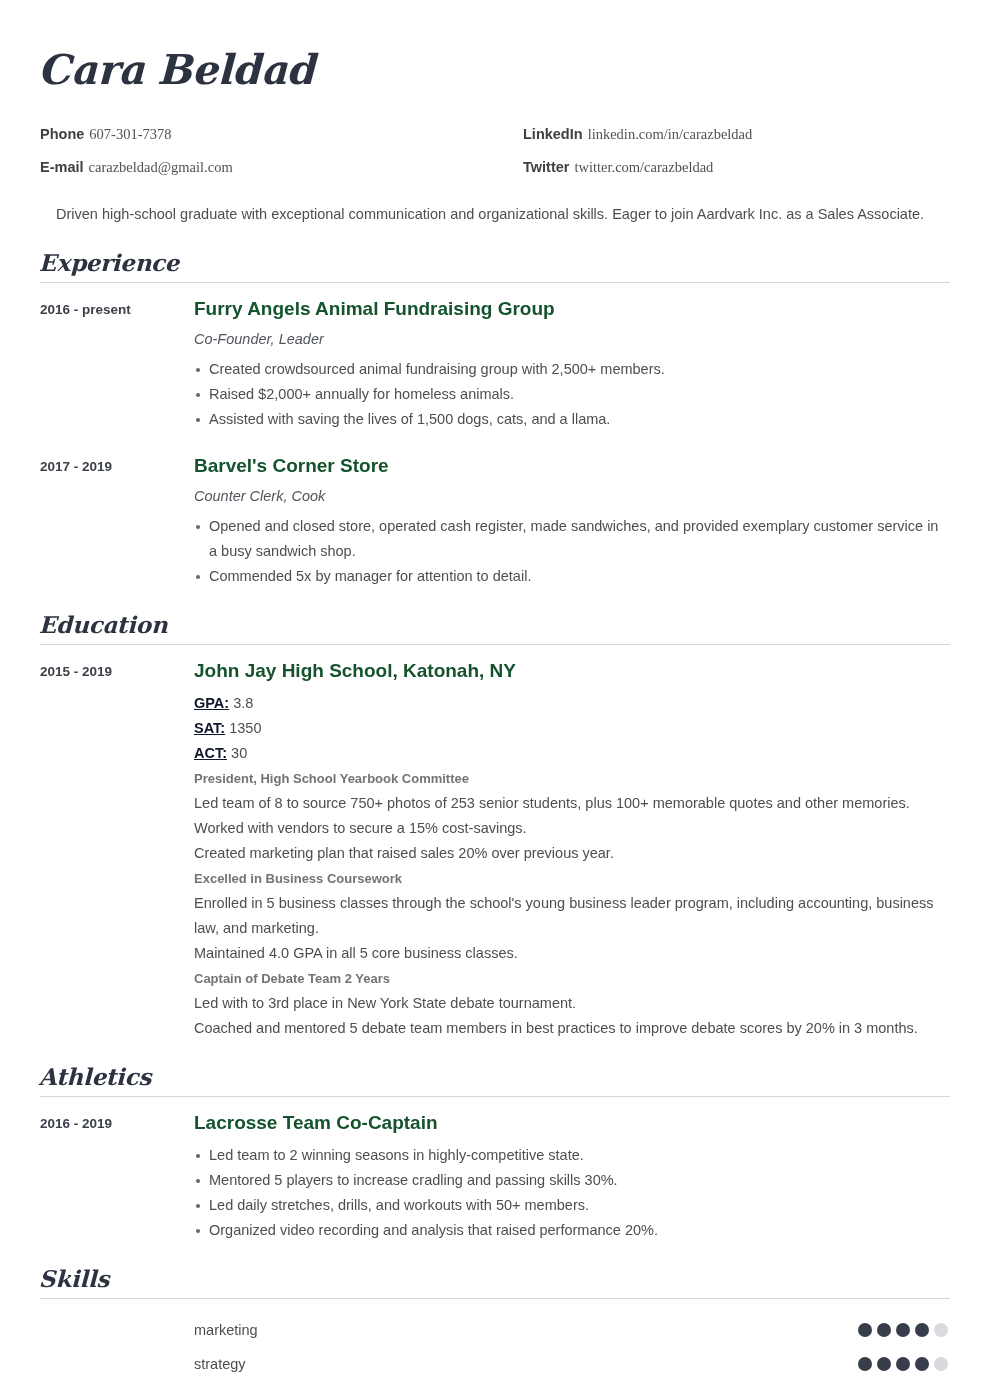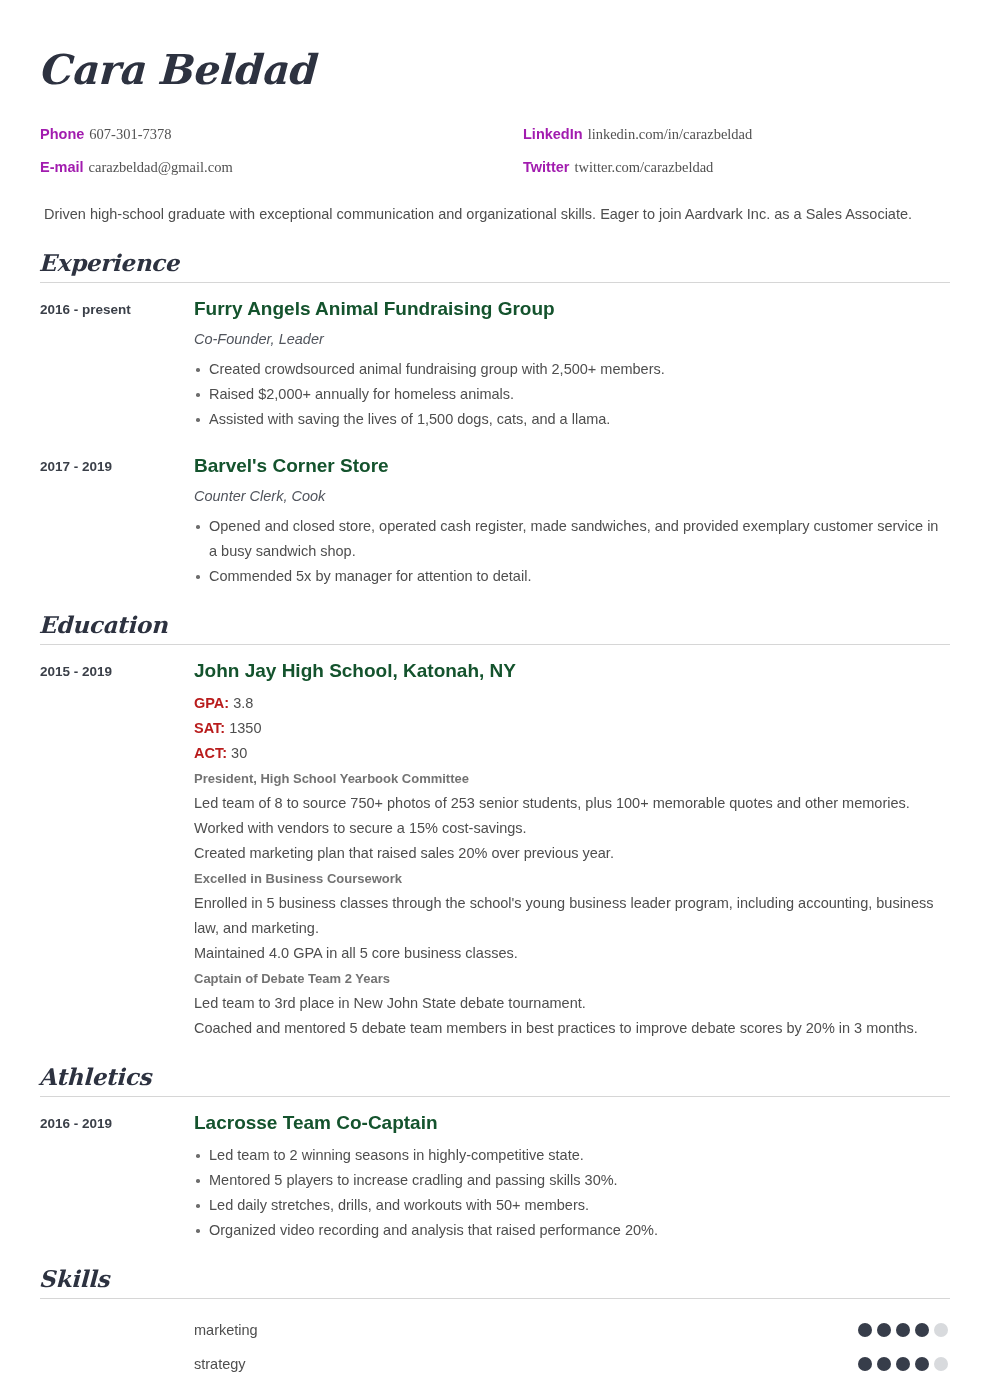--- a/index.html
+++ b/index.html
@@ -53,34 +53,34 @@
   }
   .contact-col.right { padding-left: 28px; }
   .contact-row {
     font-size: 14.5px;
     line-height: 33px;
     color: #4a4a4a;
     white-space: nowrap;
   }
   .contact-label {
     font-weight: bold;
-    color: #a21caf;
+    color: #404040;
     margin-right: 5px;
   }
   .contact-value { color: #515151; font-family: Liberation Serif, serif; }
 
   
   .summary {
     margin-top: 18px;
     font-size: 14.5px;
     line-height: 25px;
     color: #4e4e4e;
     max-width: 910px;
   }
-  .summary p { margin: 4px; }
+  .summary p { margin: 16px; }
 
   
   .section { margin-top: 22px; }
   .section-title {
     font-family: "DejaVu Serif", serif;
     font-style: italic;
     font-weight: bold;
     font-size: 23px;
     color: #2d3240;
     letter-spacing: -0.3px;
@@ -151,21 +151,21 @@
     height: 3.5px;
     border-radius: 50%;
     background: #6d6d6d;
   }
 
   .edu-stat {
     font-size: 14.5px;
     line-height: 25px;
     color: #4e4e4e;
   }
-  .edu-stat b { color: #b91c1c; }
+  .edu-stat b { color: #0f172a; text-decoration: underline; }
 
   .sub-head {
     font-size: 13px;
     font-weight: bold;
     color: #737373;
     line-height: 25px;
     margin-top: 0;
   }
   .sub-line {
     font-size: 14.5px;
@@ -293,21 +293,21 @@
         </div>
 
         <div>
           <div class="sub-head">Excelled in Business Coursework</div>
           <div class="sub-line">Enrolled in 5 business classes through the school's young business leader program, including accounting, business law, and marketing.</div>
           <div class="sub-line">Maintained 4.0 GPA in all 5 core business classes.</div>
         </div>
 
         <div>
           <div class="sub-head">Captain of Debate Team 2 Years</div>
-          <div class="sub-line">Led team to 3rd place in New John State debate tournament.</div>
+          <div class="sub-line">Led with to 3rd place in New York State debate tournament.</div>
           <div class="sub-line">Coached and mentored 5 debate team members in best practices to improve debate scores by 20% in 3 months.</div>
         </div>
       </div>
     </div>
   </div>
 
   <div class="section">
     <div><h2 class="section-title">Athletics</h2></div>
     <hr class="section-rule">
 

